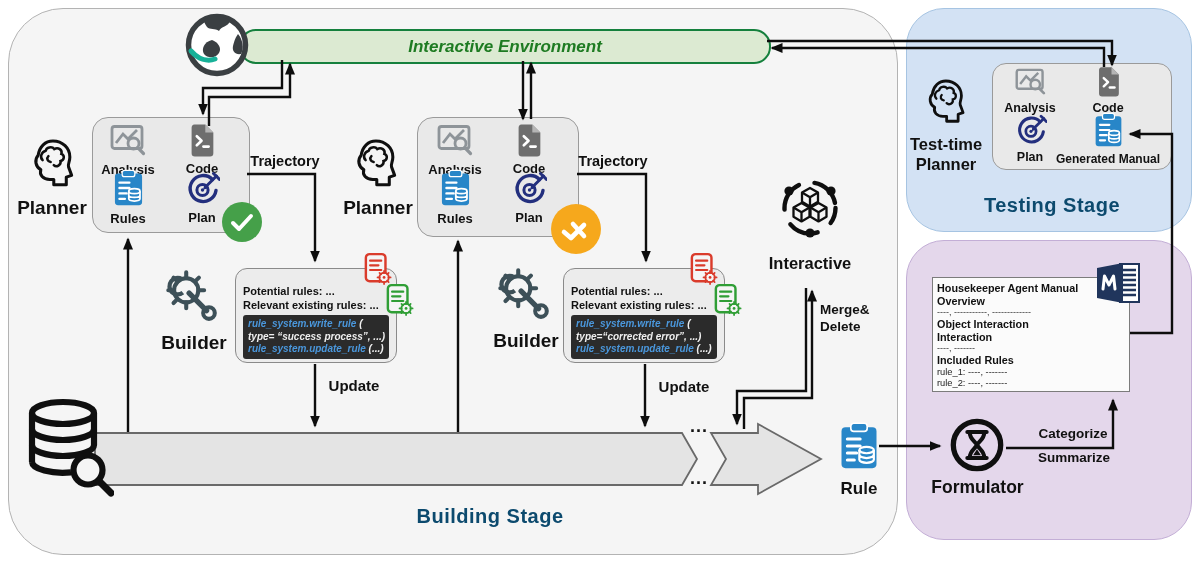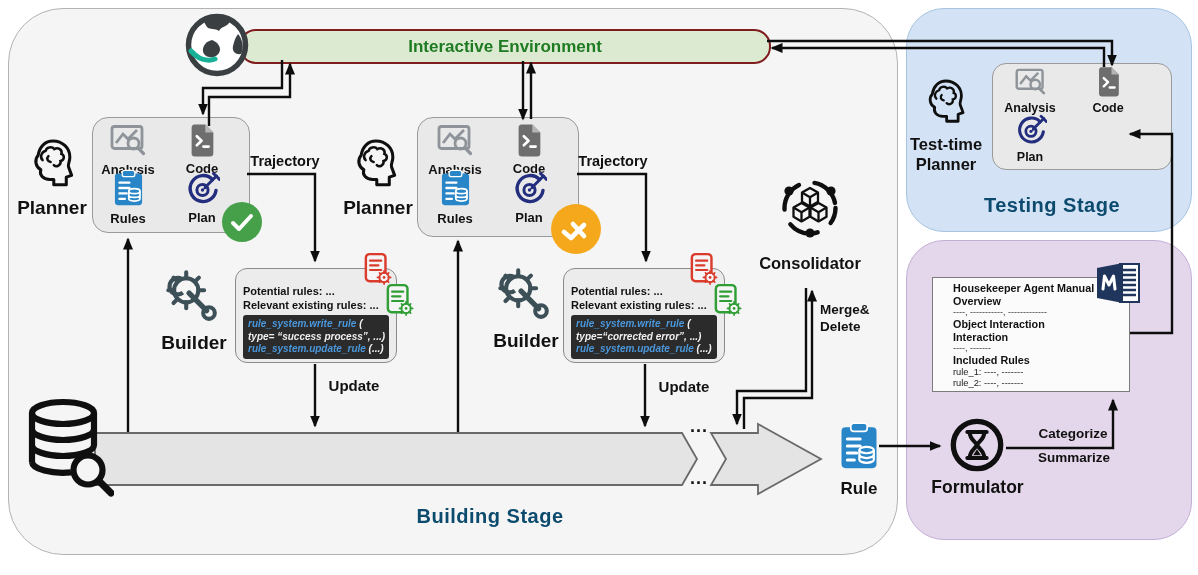--- a/index.html
+++ b/index.html
@@ -3,36 +3,36 @@
 <meta charset="utf-8">
 <style>
   html,body{margin:0;padding:0;background:#fff;}
   #canvas{position:relative;width:1198px;height:575px;background:#fff;overflow:hidden;
           font-family:"Liberation Sans","DejaVu Sans",sans-serif;color:#111;}
   .stage{position:absolute;box-sizing:border-box;}
   .stage-building{left:8px;top:8px;width:890px;height:547px;border:1.6px solid #b3b3b3;border-radius:55px;background:#f5f5f5;}
   .stage-testing{left:906px;top:8px;width:286px;height:224px;border:1.6px solid #a6c4e2;border-radius:38px;background:#d3e2f4;}
   .stage-formulating{left:906px;top:240px;width:286px;height:300px;border:1.6px solid #c3aed6;border-radius:38px;background:#e4d7eb;}
   .stage-label{position:absolute;font-weight:700;letter-spacing:.5px;text-align:center;color:#0c4a6e;z-index:10;}
-  .pill{position:absolute;left:239px;top:29px;width:528px;height:31px;border:2px solid #7f1d1d;border-radius:17px;
-        background:#dcead2;display:flex;align-items:center;justify-content:center;z-index:4;}
+  .pill{position:absolute;left:239px;top:29px;width:528px;height:31px;border:2px solid #15803d;border-radius:17px;
+        background:#dcead2;display:flex;align-items:center;justify-content:center;z-index:4;font-style:italic;}
   .pill span{font-weight:700;font-size:17px;color:#1e7b22;}
   .card{position:absolute;border:1.5px solid #9a9a9a;border-radius:16px;background:#e9e9e9;z-index:3;}
   .cell{position:absolute;text-align:center;z-index:10;}
   .cell .ic{display:block;margin:0 auto;}
   .clbl{font-weight:700;font-size:13px;margin-top:0px;white-space:nowrap;}
   .lbl{position:absolute;font-weight:700;text-align:center;z-index:10;white-space:nowrap;}
   .builderbox{position:absolute;width:162px;height:95px;border:1.5px solid #8a8a8a;border-radius:12px;background:#ececec;
               box-sizing:border-box;padding:16px 7px;z-index:3;}
   .bline{font-weight:700;font-size:11px;line-height:13.5px;white-space:nowrap;}
   .codebox{background:#2b2b2b;border-radius:3px;padding:3px 5px;margin-top:3px;font-style:italic;font-weight:700;
            font-size:10px;line-height:12.6px;color:#efefef;white-space:nowrap;}
   .fn{color:#4a97dc;}
   .manualbox{position:absolute;left:932px;top:277px;width:198px;height:115px;background:#fbfbfb;border:1.5px solid #7c7c7c;
-             box-sizing:border-box;padding:4px 20px;z-index:6;}
+             box-sizing:border-box;padding:4px 4px;z-index:6;}
   .mh{font-weight:700;font-size:10.8px;line-height:12.6px;white-space:nowrap;}
   .md{font-size:9px;line-height:11px;color:#333;white-space:nowrap;}
   .mr{font-size:9.3px;line-height:11.4px;color:#222;white-space:nowrap;}
   svg.overlay{position:absolute;left:0;top:0;z-index:5;}
   .badge{position:absolute;z-index:7;}
   .icwrap{position:absolute;z-index:10;}
   .dots{position:absolute;font-weight:700;font-size:18px;z-index:10;letter-spacing:1px;}
 </style>
 </head>
 <body>
@@ -341,21 +341,21 @@
     <svg width="28" height="36">
         <use href="#sym-docgear"></use>
       </svg>
   </div>
 
   <div class="icwrap" style="left:778px;top:176px;">
     <svg width="64" height="64">
         <use href="#sym-consolidator"></use>
       </svg>
   </div>
-  <div class="lbl" style="left:742px;top:254px;width:136px;font-size:16.5px;">Consolidator</div>
+  <div class="lbl" style="left:742px;top:254px;width:136px;font-size:16.5px;">Interactive</div>
   <div class="lbl" style="left:820px;top:302px;width:70px;font-size:13.5px;line-height:16.5px;text-align:left;">
     <div>Merge&amp;</div>
     <div>Delete</div>
   </div>
 
   <div class="icwrap" style="left:22px;top:396px;">
     <svg width="92" height="112">
         <use href="#sym-dbsearch"></use>
       </svg>
   </div>
@@ -391,20 +391,26 @@
           <use href="#sym-codefile"></use>
         </svg></span>
     <div class="clbl" style="font-size:12.5px;">Code</div>
   </div>
   <div class="cell" style="left:998px;top:113px;width:64px;">
     <span class="ic"><svg width="33" height="33">
           <use href="#sym-plan"></use>
         </svg></span>
     <div class="clbl" style="font-size:12.5px;">Plan</div>
   </div>
+  <div class="cell" style="left:1056px;top:112px;width:104px;">
+    <span class="ic" style="color:#2886c8;"><svg width="31" height="36">
+          <use href="#sym-clipboard"></use>
+        </svg></span>
+    <div class="clbl" style="font-size:12px;">Generated Manual</div>
+  </div>
   <div class="stage-label" style="left:962px;top:194px;width:180px;font-size:20px;">Testing Stage</div>
 
   <div class="icwrap" style="left:1095px;top:259px;z-index:8;">
     <svg width="48" height="48">
         <use href="#sym-word"></use>
       </svg>
   </div>
   <div class="icwrap" style="left:948px;top:416px;">
     <svg width="58" height="58">
         <use href="#sym-hourglass"></use>

